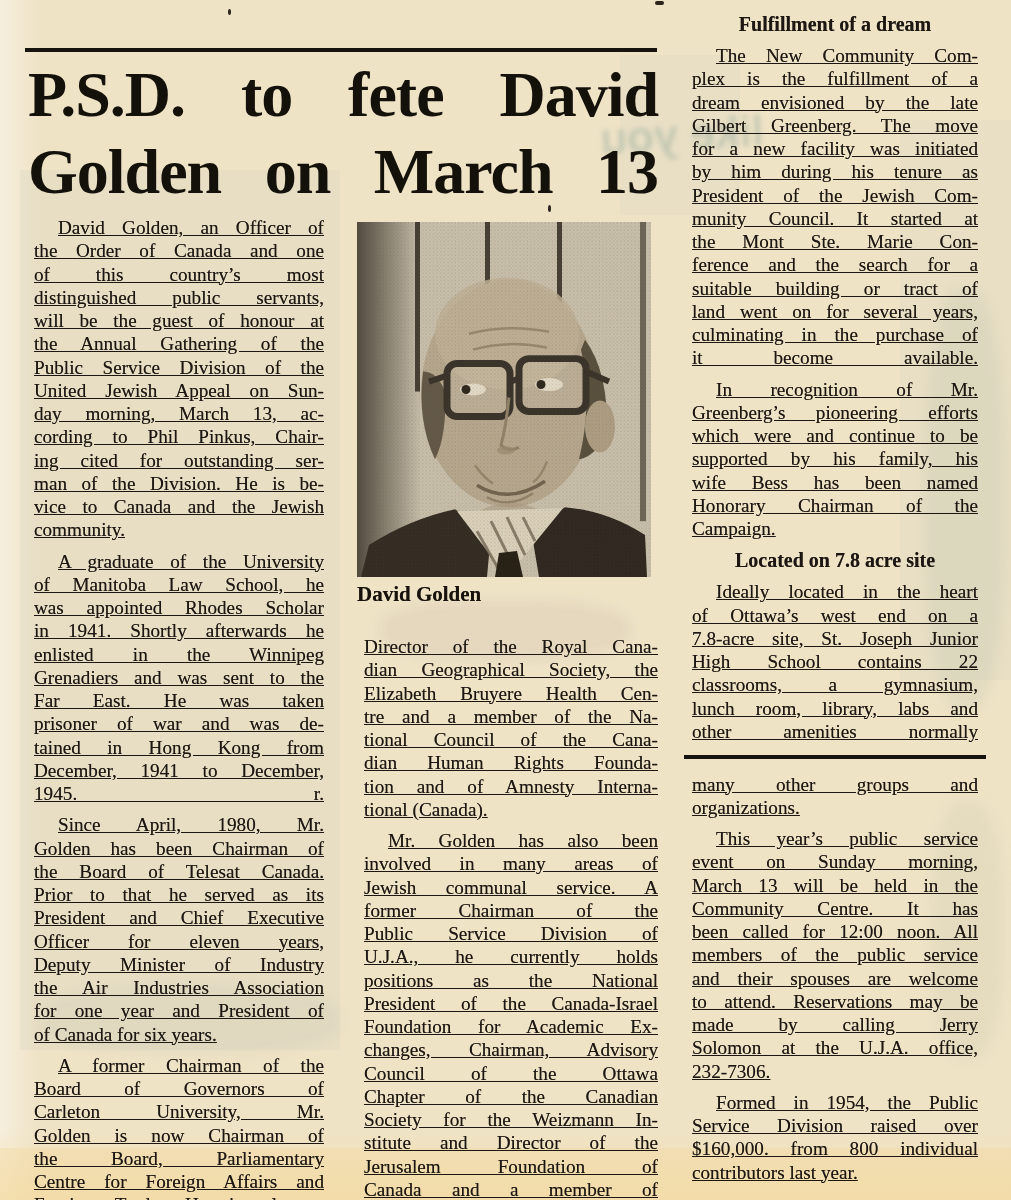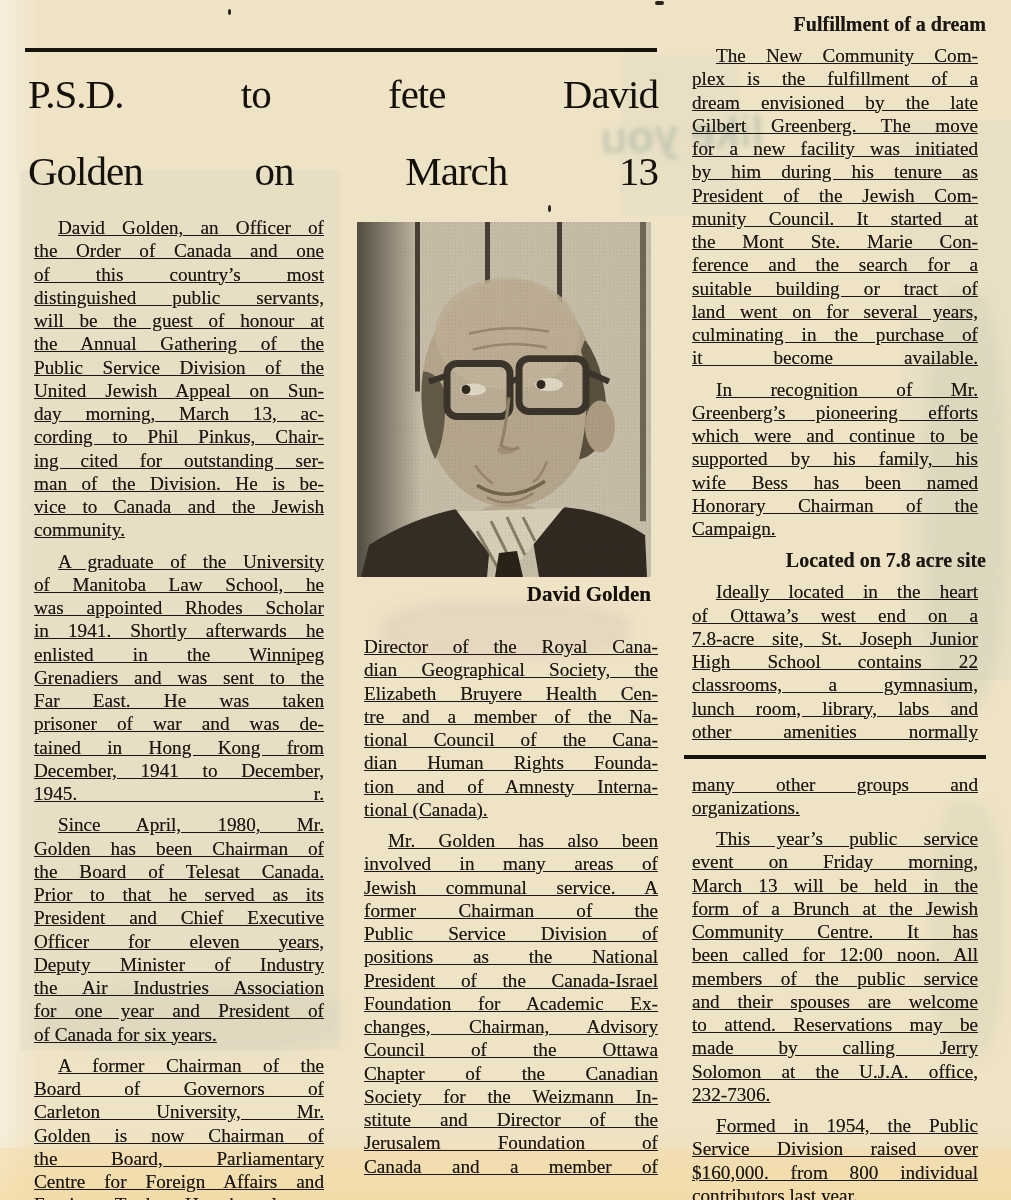--- a/index.html
+++ b/index.html
@@ -27,40 +27,40 @@
   .blob{position:absolute;filter:blur(6px);pointer-events:none;border-radius:40%;}
   .blob.p1{left:380px;top:600px;width:250px;height:60px;background:rgba(170,150,150,.14);}
   .blob.p2{left:925px;top:290px;width:80px;height:420px;background:rgba(140,170,155,.13);}
   .blob.p3{left:40px;top:985px;width:300px;height:70px;background:rgba(175,180,165,.12);}
   .blob.p4{left:930px;top:800px;width:75px;height:260px;background:rgba(150,170,150,.10);}
   .speck{position:absolute;background:#2a241c;border-radius:50%;pointer-events:none;}
 
   .top-rule{position:absolute;left:25px;top:48px;width:632px;height:3.5px;background:#17130e;}
 
   .headline{position:absolute;left:28px;top:56px;width:630px;
-            font-size:41px;line-height:77px;font-weight:normal;letter-spacing:-1px;color:#14100a;}
+            font-size:64px;line-height:77px;font-weight:bold;letter-spacing:-1px;color:#14100a;}
   .headline .hl{text-align:justify;text-align-last:justify;}
 
   .col{position:absolute;font-size:19.2px;line-height:23.25px;color:#1c1712;}
   .col-left{left:26px;top:208px;width:306px;}
   .col-middle{left:356px;top:627px;width:310px;}
   .col-right{left:684px;top:10px;width:302px;}
 
   .paragraph{margin:8px;text-decoration:underline;}
   .line{text-align:justify;text-align-last:justify;text-shadow:0 0 .5px rgba(28,23,18,.6);}
   .line.endline{text-align-last:left;}
   .line.indent{text-indent:24px;}
 
-  .col-heading{font-weight:bold;font-size:20px;line-height:24px;text-align:right;
+  .col-heading{font-weight:bold;font-size:20px;line-height:24px;text-align:center;
                margin:2px 0 4px 0;text-shadow:0 0 .5px rgba(28,23,18,.6);}
   .col-rule{height:3.5px;background:#17130e;margin:12px 0 14px 0;width:100%;}
 
   .photo{position:absolute;left:357px;top:222px;width:294px;height:355px;}
   .photo svg{display:block;width:100%;height:100%;}
-  .caption{position:absolute;left:357px;top:582px;width:294px;text-align:right;
+  .caption{position:absolute;left:357px;top:582px;width:294px;text-align:left;
            font-weight:bold;font-size:21px;color:#17120c;text-shadow:0 0 .5px rgba(23,18,12,.6);}
 </style>
 </head>
 <body>
 
 <div class="page">
 
   <div class="tint a"></div>
   <div class="tint b"></div>
   <div class="tint c"></div>
@@ -143,20 +143,21 @@
         <div class="line">dian Human Rights Founda-</div>
         <div class="line">tion and of Amnesty Interna-</div>
         <div class="line endline">tional (Canada).</div>
       </div>
       <div class="paragraph">
         <div class="line indent">Mr. Golden has also been</div>
         <div class="line">involved in many areas of</div>
         <div class="line">Jewish communal service. A</div>
         <div class="line">former Chairman of the</div>
         <div class="line">Public Service Division of</div>
+        <div class="line">U.J.A., he currently holds</div>
         <div class="line">positions as the National</div>
         <div class="line">President of the Canada-Israel</div>
         <div class="line">Foundation for Academic Ex-</div>
         <div class="line">changes, Chairman, Advisory</div>
         <div class="line">Council of the Ottawa</div>
         <div class="line">Chapter of the Canadian</div>
         <div class="line">Society for the Weizmann In-</div>
         <div class="line">stitute and Director of the</div>
         <div class="line">Jerusalem Foundation of</div>
         <div class="line">Canada and a member of</div>
@@ -199,23 +200,22 @@
         <div class="line">lunch room, library, labs and</div>
         <div class="line">other amenities normally</div>
       </div>
       <div class="col-rule"></div>
       <div class="paragraph">
         <div class="line">many other groups and</div>
         <div class="line endline">organizations.</div>
       </div>
       <div class="paragraph">
         <div class="line indent">This year’s public service</div>
-        <div class="line">event on Friday morning,</div>
+        <div class="line">event on Sunday morning,</div>
         <div class="line">March 13 will be held in the</div>
-        <div class="line">form of a Brunch at the Jewish</div>
         <div class="line">Community Centre. It has</div>
         <div class="line">been called for 12:00 noon. All</div>
         <div class="line">members of the public service</div>
         <div class="line">and their spouses are welcome</div>
         <div class="line">to attend. Reservations may be</div>
         <div class="line">made by calling Jerry</div>
         <div class="line">Solomon at the U.J.A. office,</div>
         <div class="line endline">232-7306.</div>
       </div>
       <div class="paragraph">

